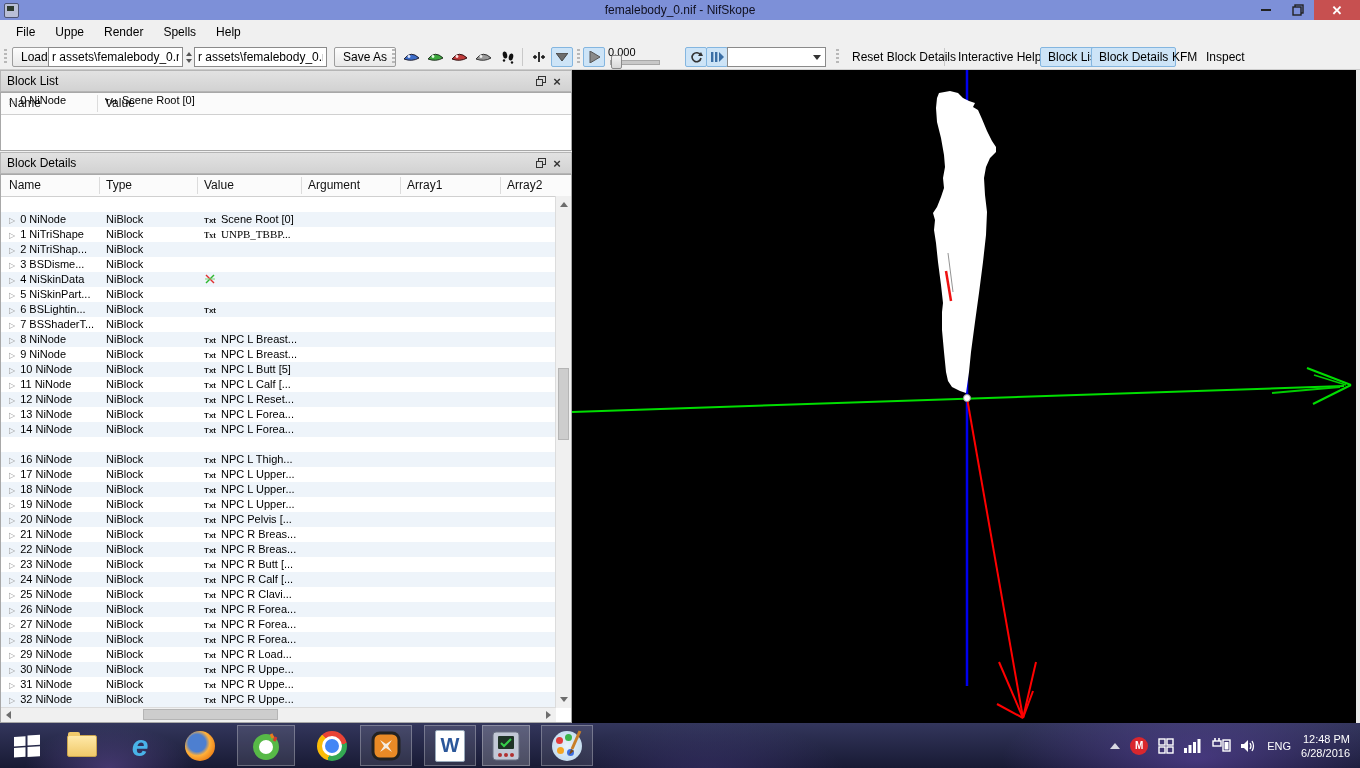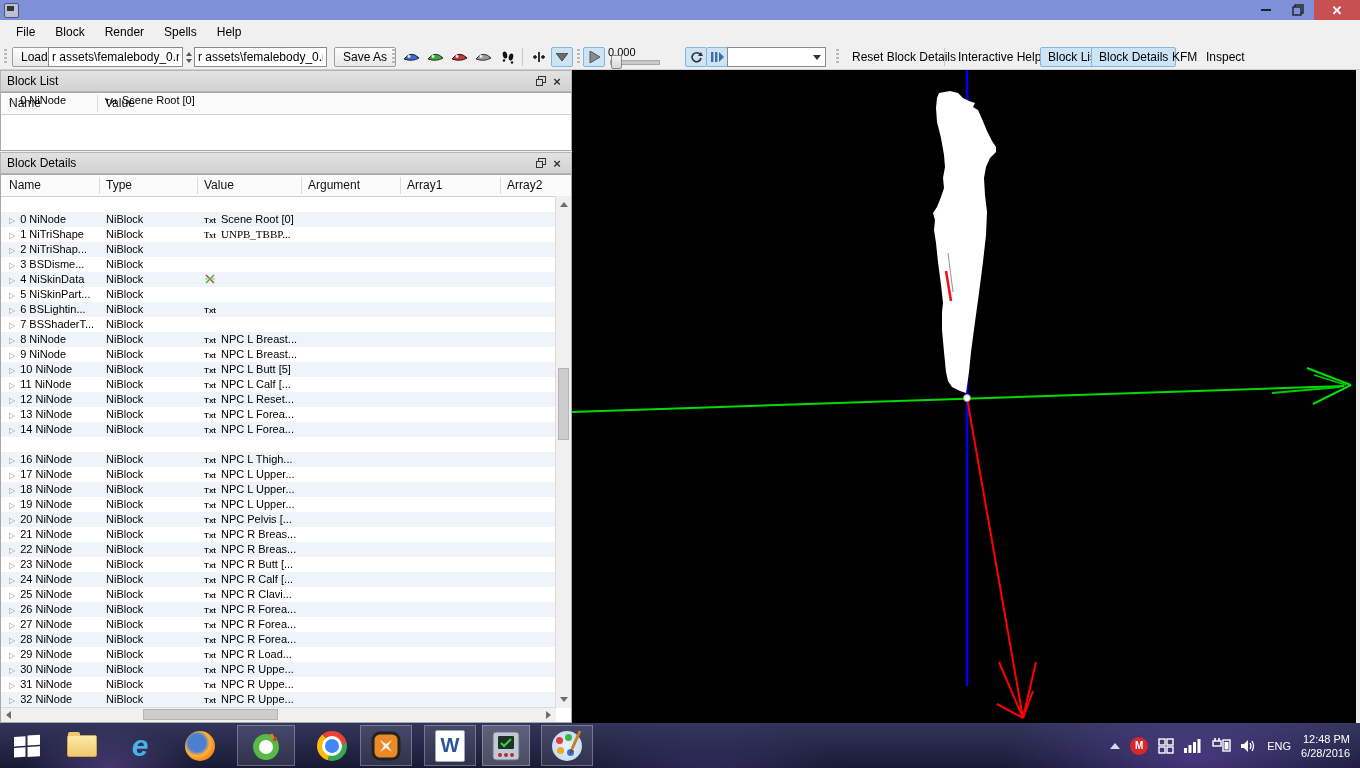--- a/index.html
+++ b/index.html
@@ -109,35 +109,36 @@
   .ic-paint{width:30px;height:30px;border-radius:50%;background:radial-gradient(#eaf4fc,#b8d4ea);position:relative;}
   .ic-paint i{position:absolute;width:7px;height:7px;border-radius:50%;}
 </style>
 </head>
 <body>
 
 <div class="screen">
 
   <div class="titlebar">
     <div class="app-icon"></div>
+    <div class="title-text">femalebody_0.nif - NifSkope</div>
     <div class="win-btns">
       <div class="wbtn min"></div>
       <div class="wbtn restore">
         <svg width="12" height="12" viewBox="0 0 12 12">
             <rect x="3" y="1" width="8" height="8" fill="none" stroke="#222" stroke-width="1.4"></rect>
             <rect x="1" y="3" width="8" height="8" fill="#7d90d8" stroke="#222" stroke-width="1.4"></rect>
           </svg>
       </div>
       <div class="wbtn close">✕</div>
     </div>
   </div>
 
   <div class="menubar">
     <span class="menu-item">File</span>
-    <span class="menu-item">Block</span>
+    <span class="menu-item">Uppe</span>
     <span class="menu-item">Render</span>
     <span class="menu-item">Spells</span>
     <span class="menu-item">Help</span>
   </div>
 
   <div class="toolbar">
     <div class="grip" style="left:4px;"></div>
     <div class="tb-btn" style="left:12px;">Load</div>
     <input class="tb-input" style="left: 48px; width: 135px;" value="r assets\femalebody_0.nif">
     <div class="spinner" style="left:184px;">

